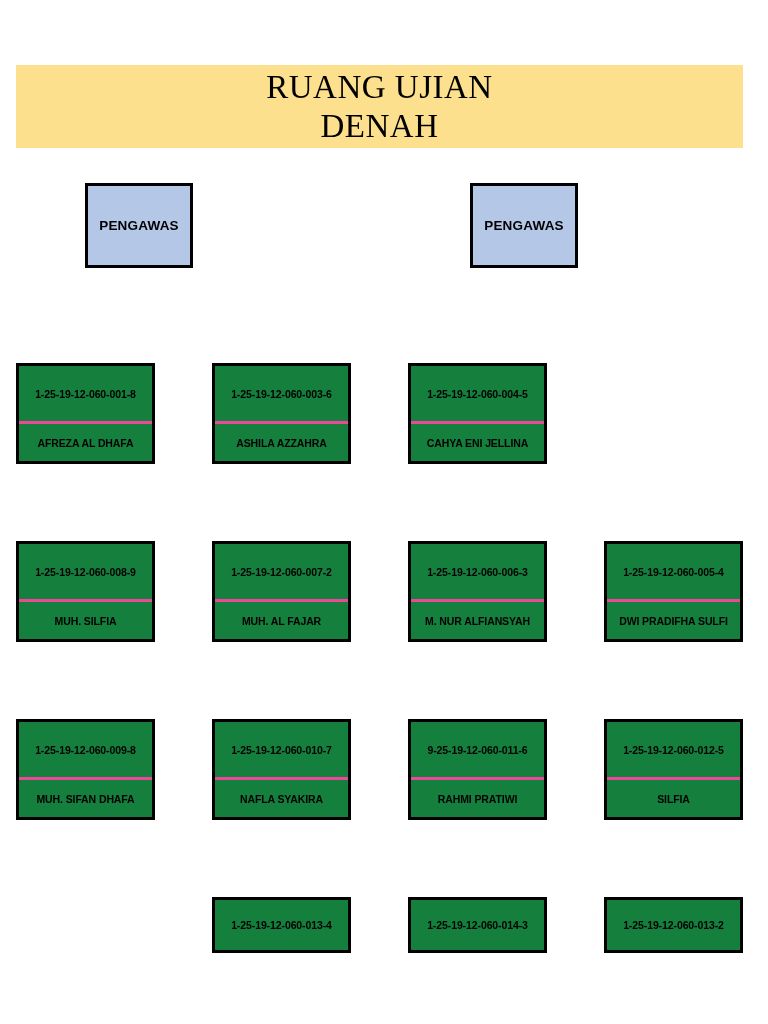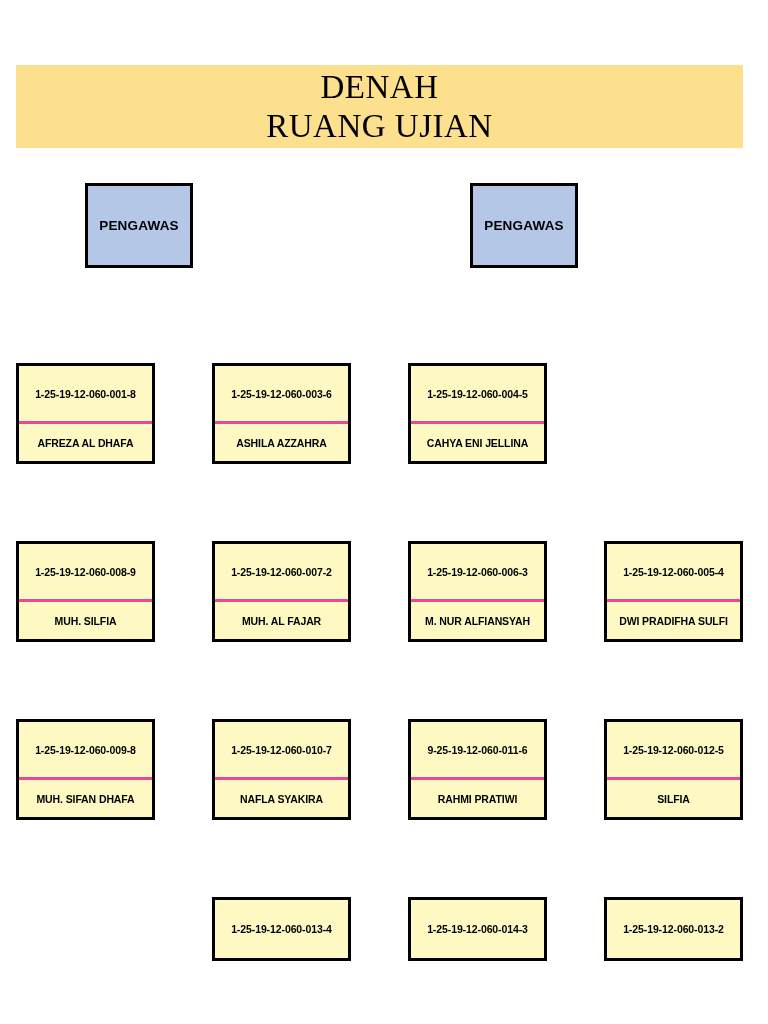--- a/index.html
+++ b/index.html
@@ -67,21 +67,21 @@
   }
   .seat-row {
     display: grid;
     grid-template-columns: repeat(4, 139px);
     column-gap: 57px;
     margin-bottom: 77px;
   }
   .seat-row:last-child { margin-bottom: 0; }
 
   .seat-card {
-    background: #fef9c3;
+    background: #15803d;
     border: 3px solid #000000;
     box-sizing: border-box;
     display: flex;
     flex-direction: column;
   }
   .seat-card.empty-slot {
     background: transparent;
     border: none;
   }
   .seat-number {
@@ -102,28 +102,28 @@
     align-items: center;
     justify-content: center;
     font-size: 10.5px;
     font-weight: bold;
     color: #000000;
     text-align: center;
     letter-spacing: -0.1px;
     white-space: nowrap;
   }
   
-  .seat-card.number-only .seat-number { height: 58px; }
+  .seat-card.number-only .seat-number { height: 50px; }
 </style>
 </head>
 <body>
 
 <div class="banner">
+  <div class="banner-line">RUANG UJIAN</div>
   <div class="banner-line">DENAH</div>
-  <div class="banner-line">RUANG UJIAN</div>
 </div>
 
 <div class="supervisor" id="supervisor-left">
   <span class="supervisor-label">PENGAWAS</span>
 </div>
 <div class="supervisor" id="supervisor-right">
   <span class="supervisor-label">PENGAWAS</span>
 </div>
 
 <div class="seat-grid">

